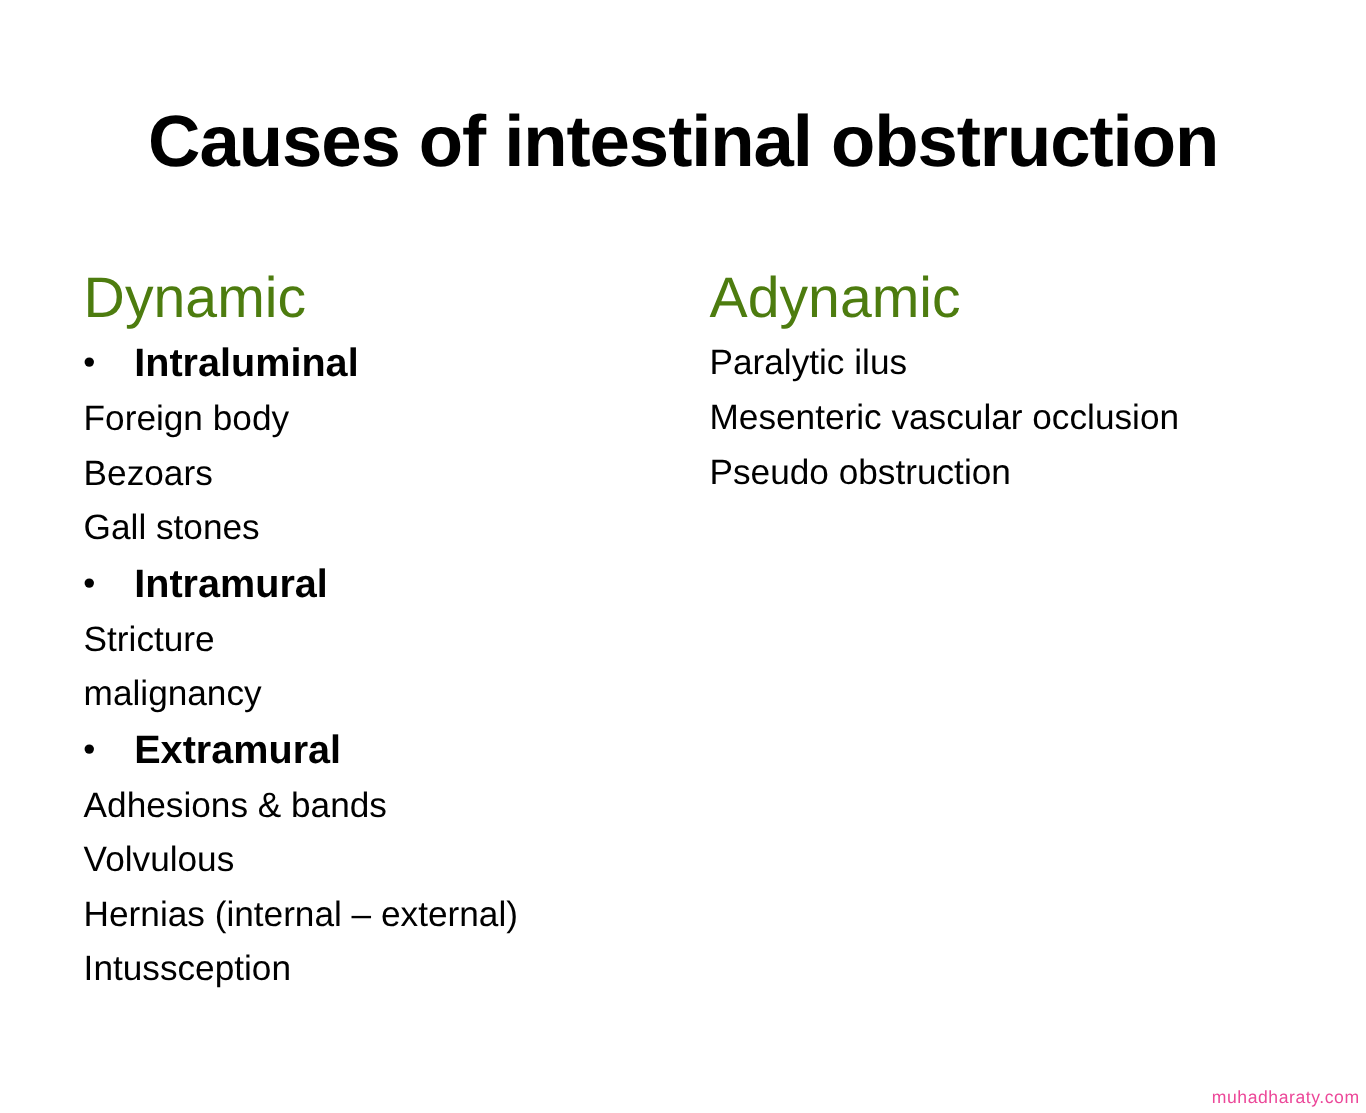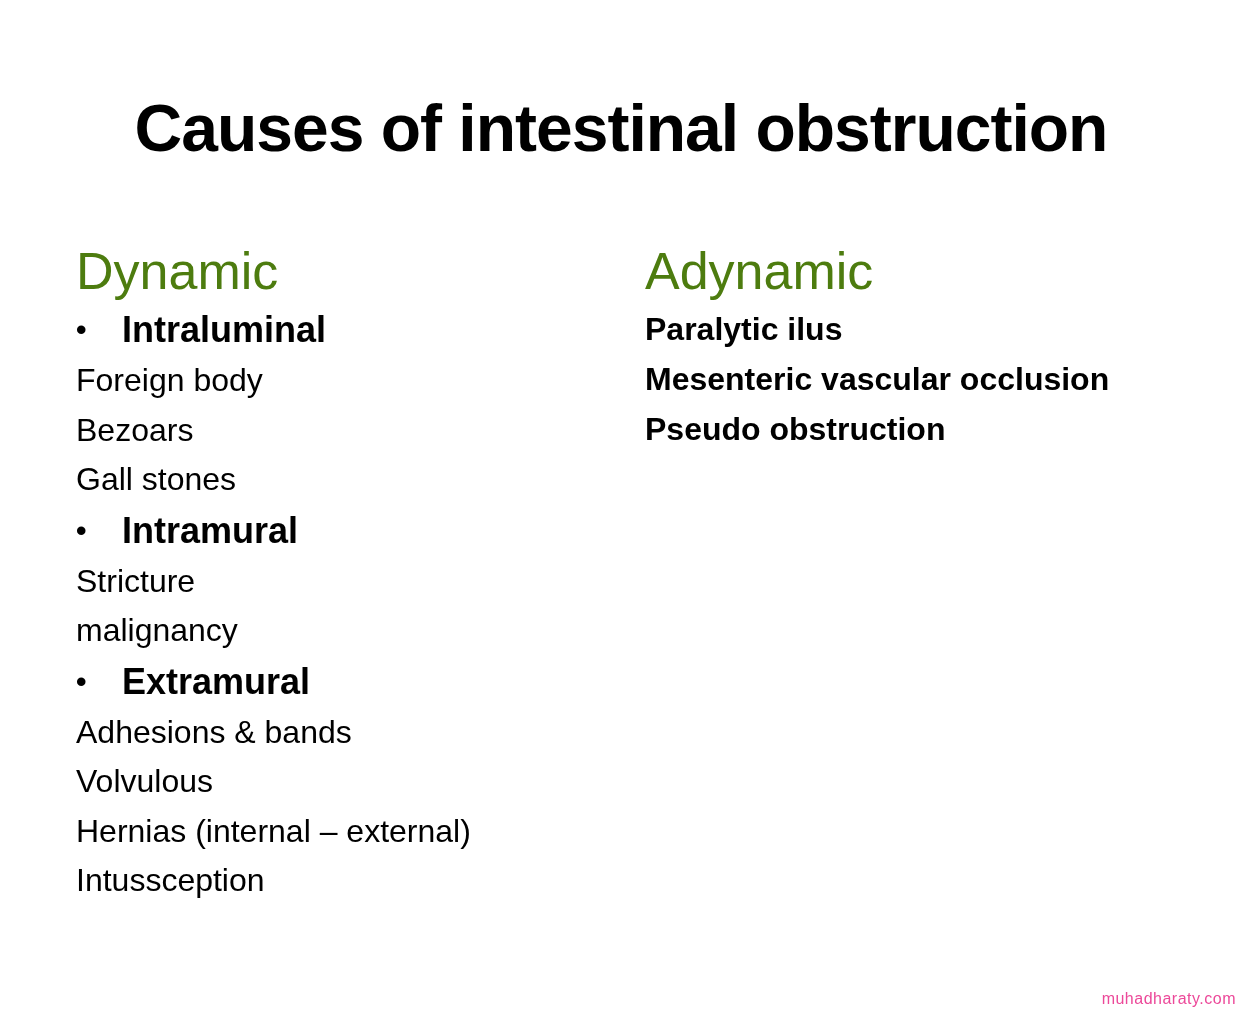--- a/index.html
+++ b/index.html
@@ -7,21 +7,21 @@
            font-family: "Liberation Sans", sans-serif; color: #000; }
     .title { position: absolute; left: 0; top: 88px; width: 1242px; text-align: center;
              font-size: 66px; font-weight: bold; letter-spacing: -1px; line-height: 80px; }
     .col { position: absolute; top: 240px; }
     .col-left { left: 76px; }
     .col-right { left: 645px; }
     .heading { color: #4d7c0f; font-size: 52px; line-height: 62px; margin: 0 0 2px 0; }
     .bullet { font-size: 36px; font-weight: bold; line-height: 52px; display: flex; align-items: center; }
     .bullet .dot { display: inline-block; width: 46px; font-size: 30px; }
     .item { font-size: 32px; line-height: 49.5px; }
-    .col-right .item { line-height: 50px; font-weight: bold; }
+    .col-right .item { line-height: 50px; }
     .watermark { position: absolute; right: 6px; bottom: 4px; font-size: 16px; font-weight: normal;
                  color: #ec4899; letter-spacing: 0.5px; }
   </style>
 </head>
 <body>
 
 <div class="title">Causes of intestinal obstruction</div>
 
 <div class="col col-left">
   <div class="heading">Dynamic</div>

